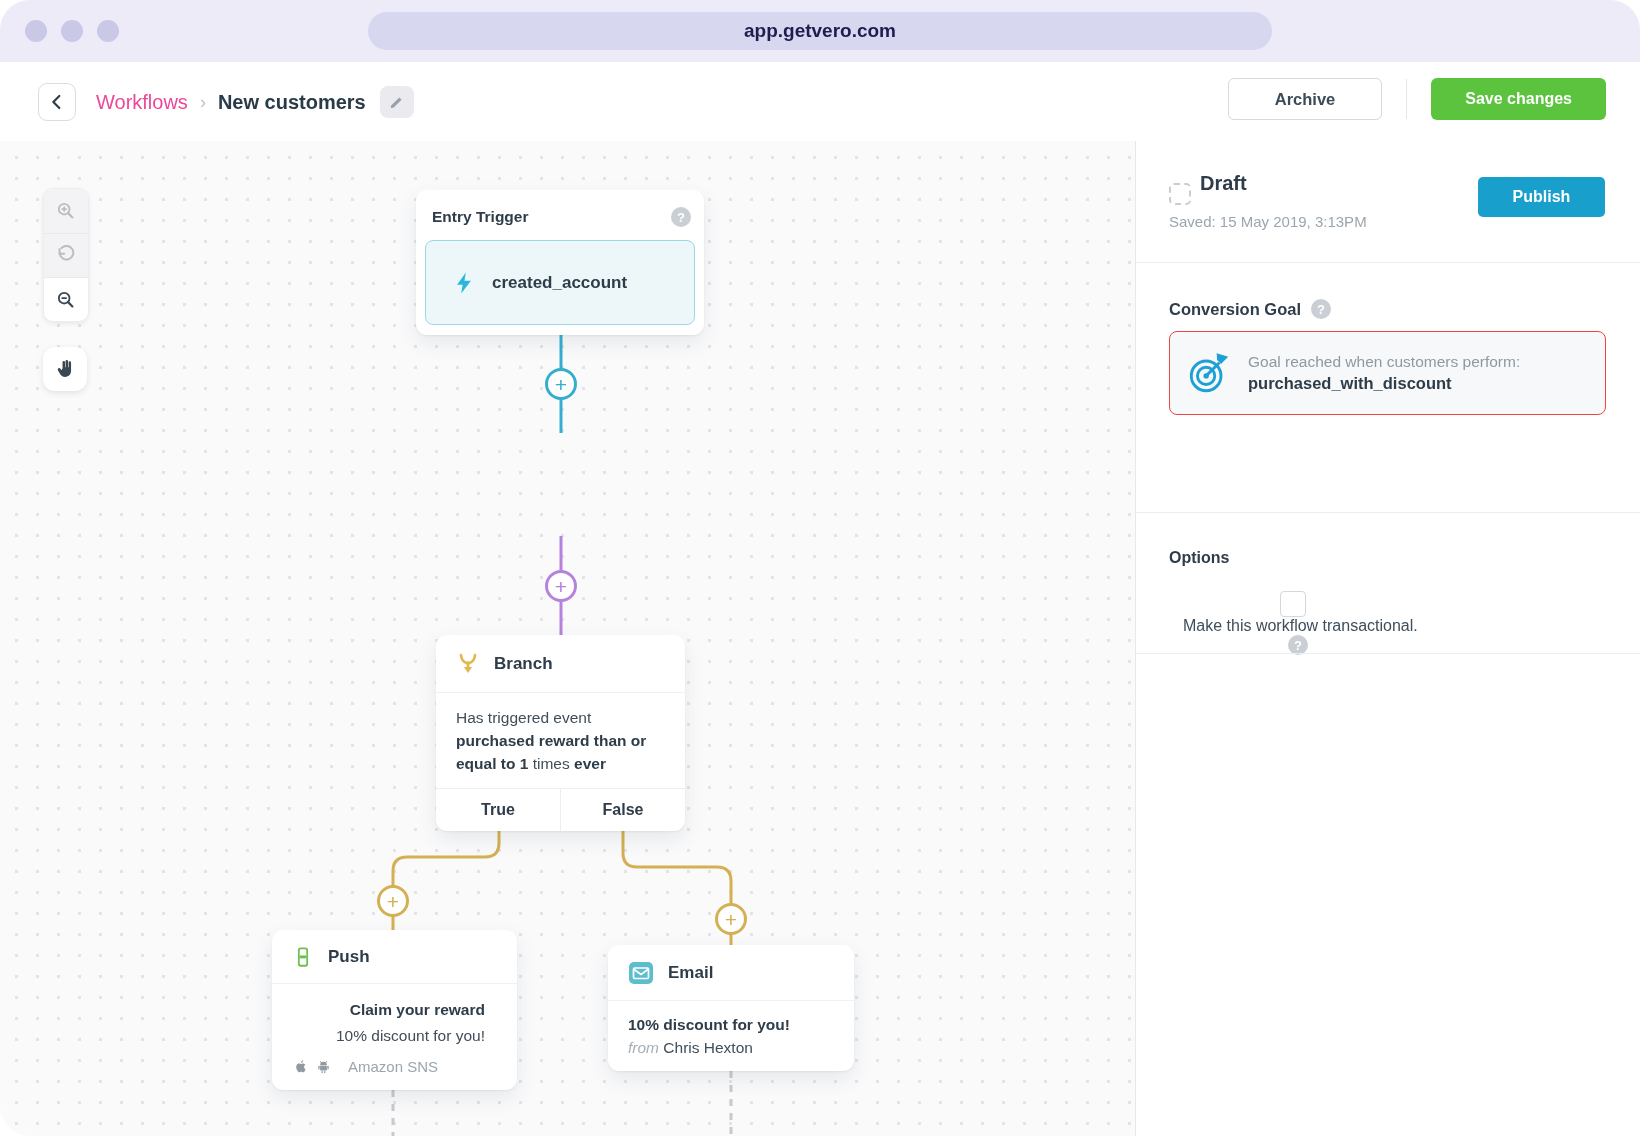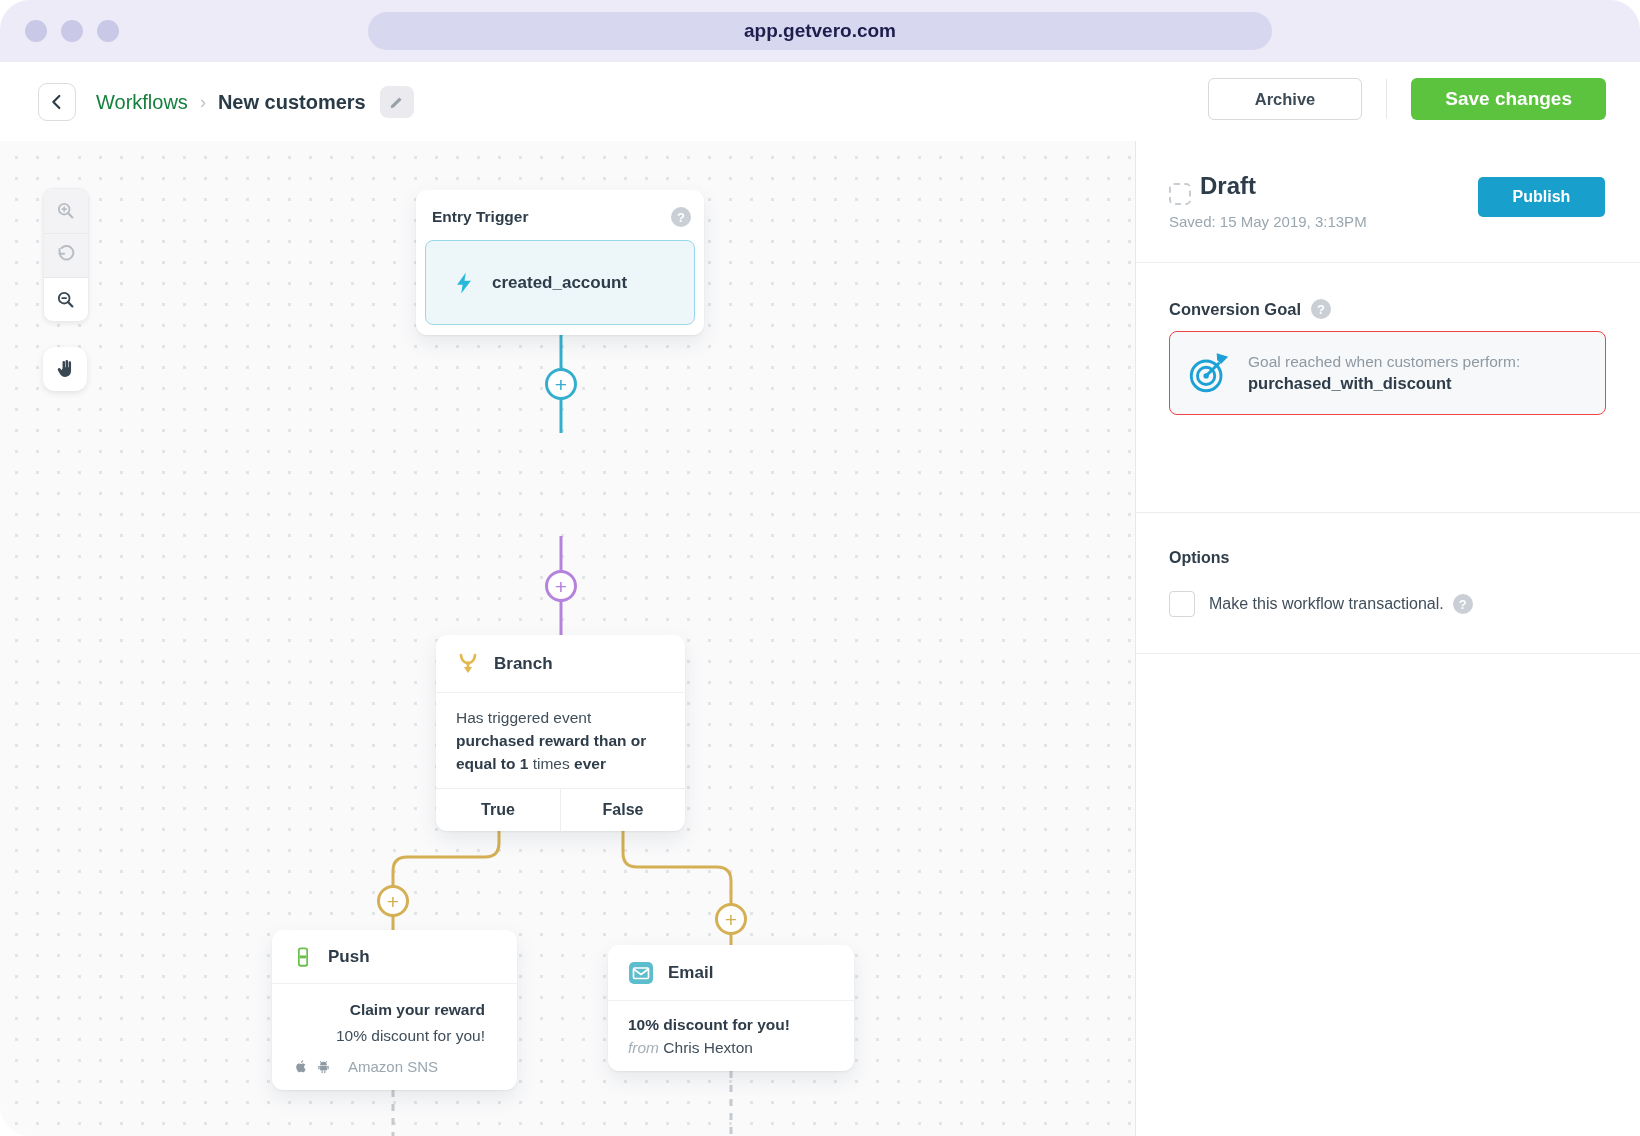--- a/index.html
+++ b/index.html
@@ -10,29 +10,29 @@
   .traffic{position:absolute;top:20px;width:22px;height:22px;border-radius:50%;background:#C9C8E7;}
   .t1{left:25px}.t2{left:61px}.t3{left:97px}
   .url-pill{position:absolute;left:368px;top:12px;width:904px;height:38px;border-radius:19px;background:#D8D7F0;
     display:flex;align-items:center;justify-content:center;font-size:19px;font-weight:700;color:#1E1E4E;}
 
   
   .app-header{position:absolute;left:0;top:62px;width:1640px;height:79px;background:#fff;border-bottom:1px solid #EAEAEE;}
   .back-btn{position:absolute;left:38px;top:21px;width:36px;height:36px;background:#fff;border:1px solid #DCDCE1;border-radius:9px;
     display:flex;align-items:center;justify-content:center;cursor:pointer;}
   .crumbs{position:absolute;left:96px;top:24px;display:flex;align-items:center;font-size:20px;}
-  .crumb-parent{color:#15803d;}
+  .crumb-parent{color:#ec4899;}
   .crumb-sep{color:#BAC3CB;margin:0 12px;font-size:18px;}
   .crumb-title{color:#2A3B48;font-weight:700;}
   .edit-box{width:34px;height:32px;background:#EBEBEF;border-radius:8px;margin-left:14px;display:flex;align-items:center;justify-content:center;}
   .hdr-actions{position:absolute;right:34px;top:16px;display:flex;align-items:center;}
   .btn-archive{height:42px;padding:0 46px;background:#fff;border:1px solid #D8D8DD;border-radius:6px;
     font-size:16.5px;font-weight:600;color:#3D4B57;display:flex;align-items:center;}
   .hdr-div{width:1px;height:40px;background:#E6E6EA;margin:0 24px;}
-  .btn-save{height:42px;padding:0 34px;background:#5BC33E;border-radius:6px;font-size:19px;font-weight:700;color:#fff;
+  .btn-save{height:42px;padding:0 34px;background:#5BC33E;border-radius:6px;font-size:16px;font-weight:700;color:#fff;
     display:flex;align-items:center;text-align:right;}
 
   
   .workspace{position:absolute;left:0;top:141px;width:1640px;height:995px;}
   .canvas{position:absolute;left:0;top:0;width:1135px;height:995px;background:#FAFAFB;
     background-image:radial-gradient(circle,#E3E4E7 1.6px,transparent 1.7px);background-size:21px 21px;background-position:6px 6px;overflow:hidden;}
 
   .connectors{position:absolute;left:0;top:0;pointer-events:none;}
 
   .plus-circle{position:absolute;width:32px;height:32px;border-radius:50%;background:#fff;box-sizing:border-box;
@@ -86,36 +86,36 @@
   .tool-btn{width:44px;height:44px;box-sizing:border-box;display:flex;align-items:center;justify-content:center;cursor:pointer;}
   .tool-btn.disabled{background:#F3F3F5;}
   .tool-btn + .tool-btn{border-top:1px solid #E9E9EC;}
   .hand-btn{position:absolute;left:43px;top:206px;width:44px;height:44px;background:#fff;border-radius:12px;
     box-shadow:0 2px 6px rgba(0,0,0,.1);display:flex;align-items:center;justify-content:center;cursor:pointer;}
 
   
   .sidebar{position:absolute;left:1135px;top:0;width:505px;height:995px;background:#fff;border-left:1px solid #E8E8EC;box-sizing:border-box;}
   .sb-hr{position:absolute;left:0;width:100%;height:1px;background:#ECEDEF;}
   .draft-icon{position:absolute;left:33px;top:42px;width:18px;height:18px;border:2px dashed #C7CDD2;border-radius:5px;}
-  .draft-label{position:absolute;left:64px;top:31px;font-size:24px;font-weight:700;color:#2E3D49;}
+  .draft-label{position:absolute;left:64px;top:31px;font-size:20px;font-weight:700;color:#2E3D49;}
   .saved-label{position:absolute;left:33px;top:72px;font-size:15px;color:#9AA6AF;}
   .btn-publish{position:absolute;right:35px;top:36px;width:127px;height:40px;background:#189FCC;border-radius:5px;border:none;
     display:flex;align-items:center;justify-content:center;font-size:16px;font-weight:700;color:#fff;cursor:pointer;}
   .cg-heading-row{position:absolute;left:33px;top:158px;display:flex;align-items:center;}
   .section-heading{font-size:16.5px;font-weight:700;color:#2E3D49;}
   .cg-heading-row .help{margin-left:10px;}
   .goal-card{position:absolute;left:33px;top:190px;width:437px;height:84px;box-sizing:border-box;background:#F7F8F9;
     border:1px solid #ef4444;border-radius:8px;display:flex;align-items:center;padding:0 16px;cursor:pointer;}
   .goal-text{margin-left:16px;}
   .goal-prefix{font-size:15.5px;color:#8D99A3;}
   .goal-event{font-size:16.5px;font-weight:700;color:#2E3D49;margin-top:3px;}
   .goal-note{position:absolute;left:33px;top:296px;width:445px;font-size:15.5px;color:#8D99A3;line-height:22px;}
   .goal-note b{color:#8D99A3;}
   .options-heading{position:absolute;left:33px;top:408px;font-size:16px;font-weight:700;color:#2E3D49;}
-  .option-row{position:absolute;left:33px;top:450px;display:flex;align-items:center;}
+  .option-row{position:absolute;left:33px;top:450px;display:flex;align-items:center;flex-direction:column;}
   .checkbox{width:26px;height:26px;box-sizing:border-box;border:1.5px solid #D2D8DC;border-radius:4px;background:#fff;cursor:pointer;}
   .option-label{margin-left:14px;font-size:16px;color:#3F4E5A;}
   .option-row .help{margin-left:9px;}
 </style>
 </head>
 <body>
 
 <div class="window">
 
   <div class="browser-bar">

